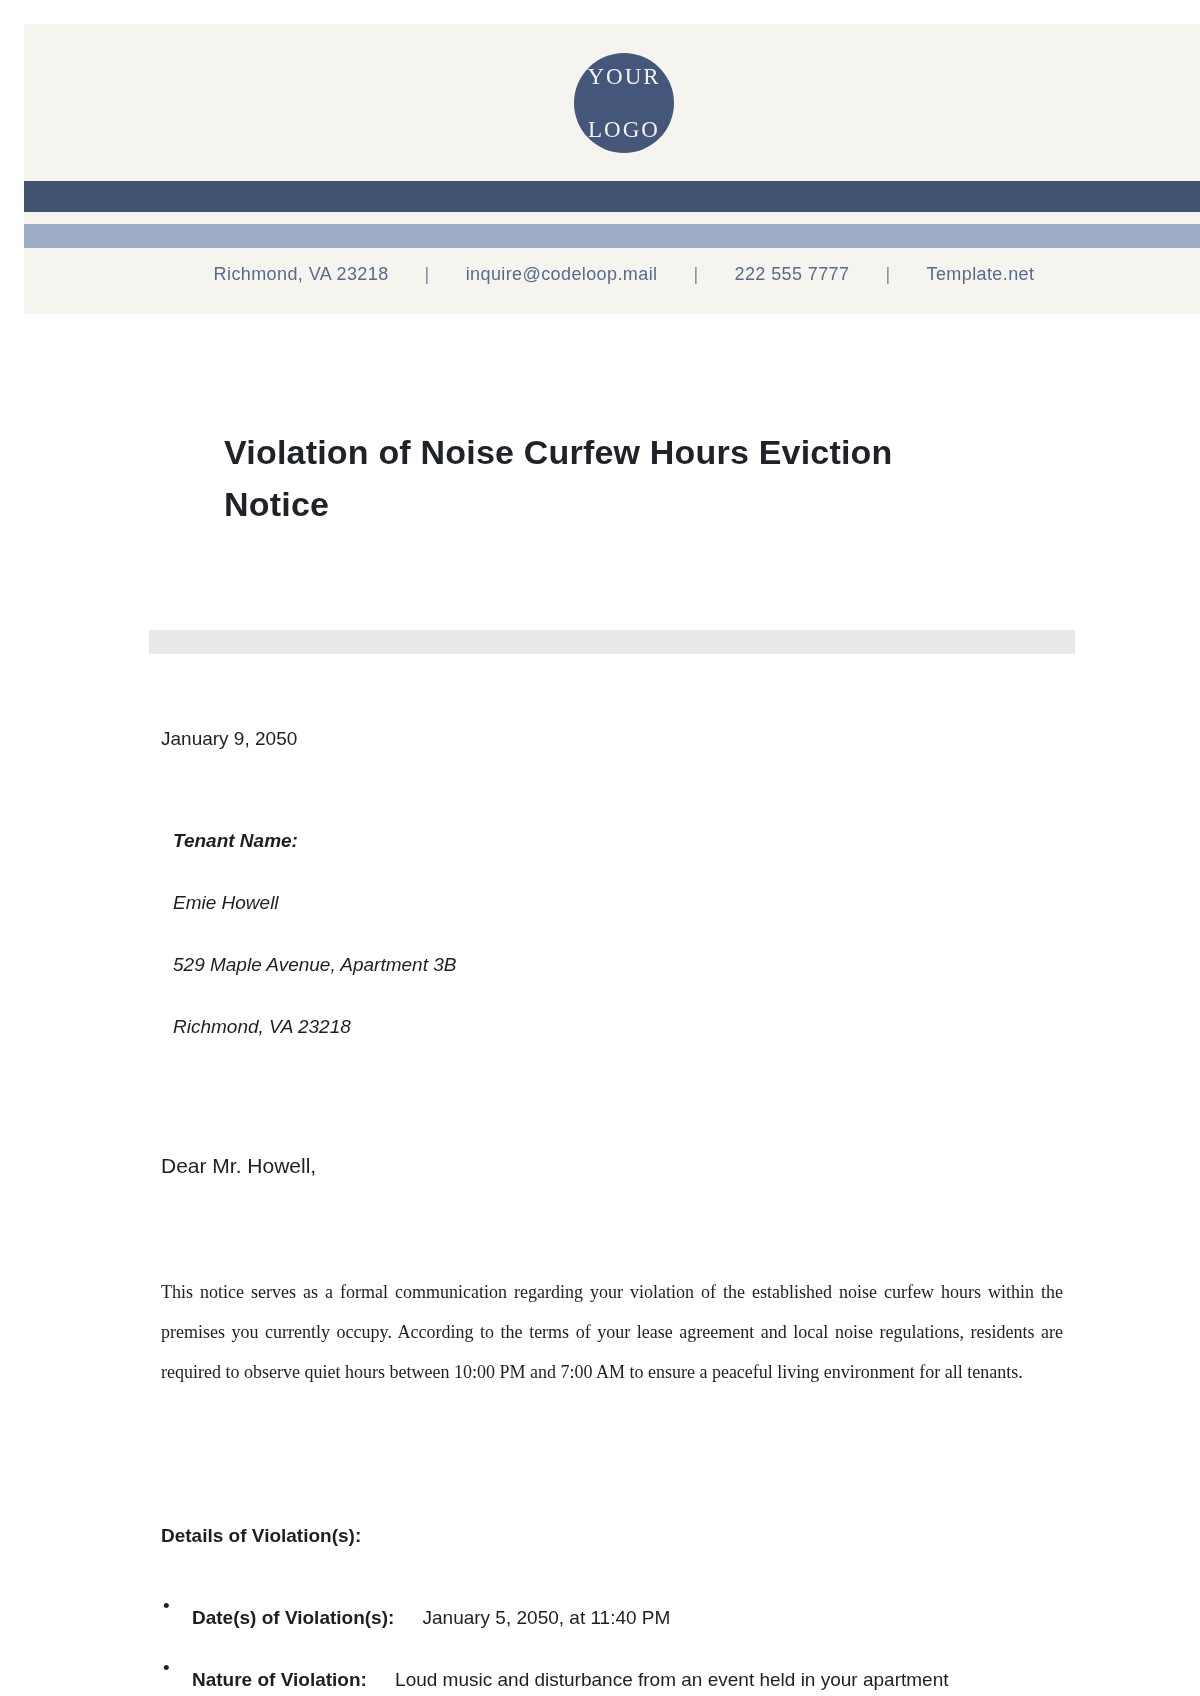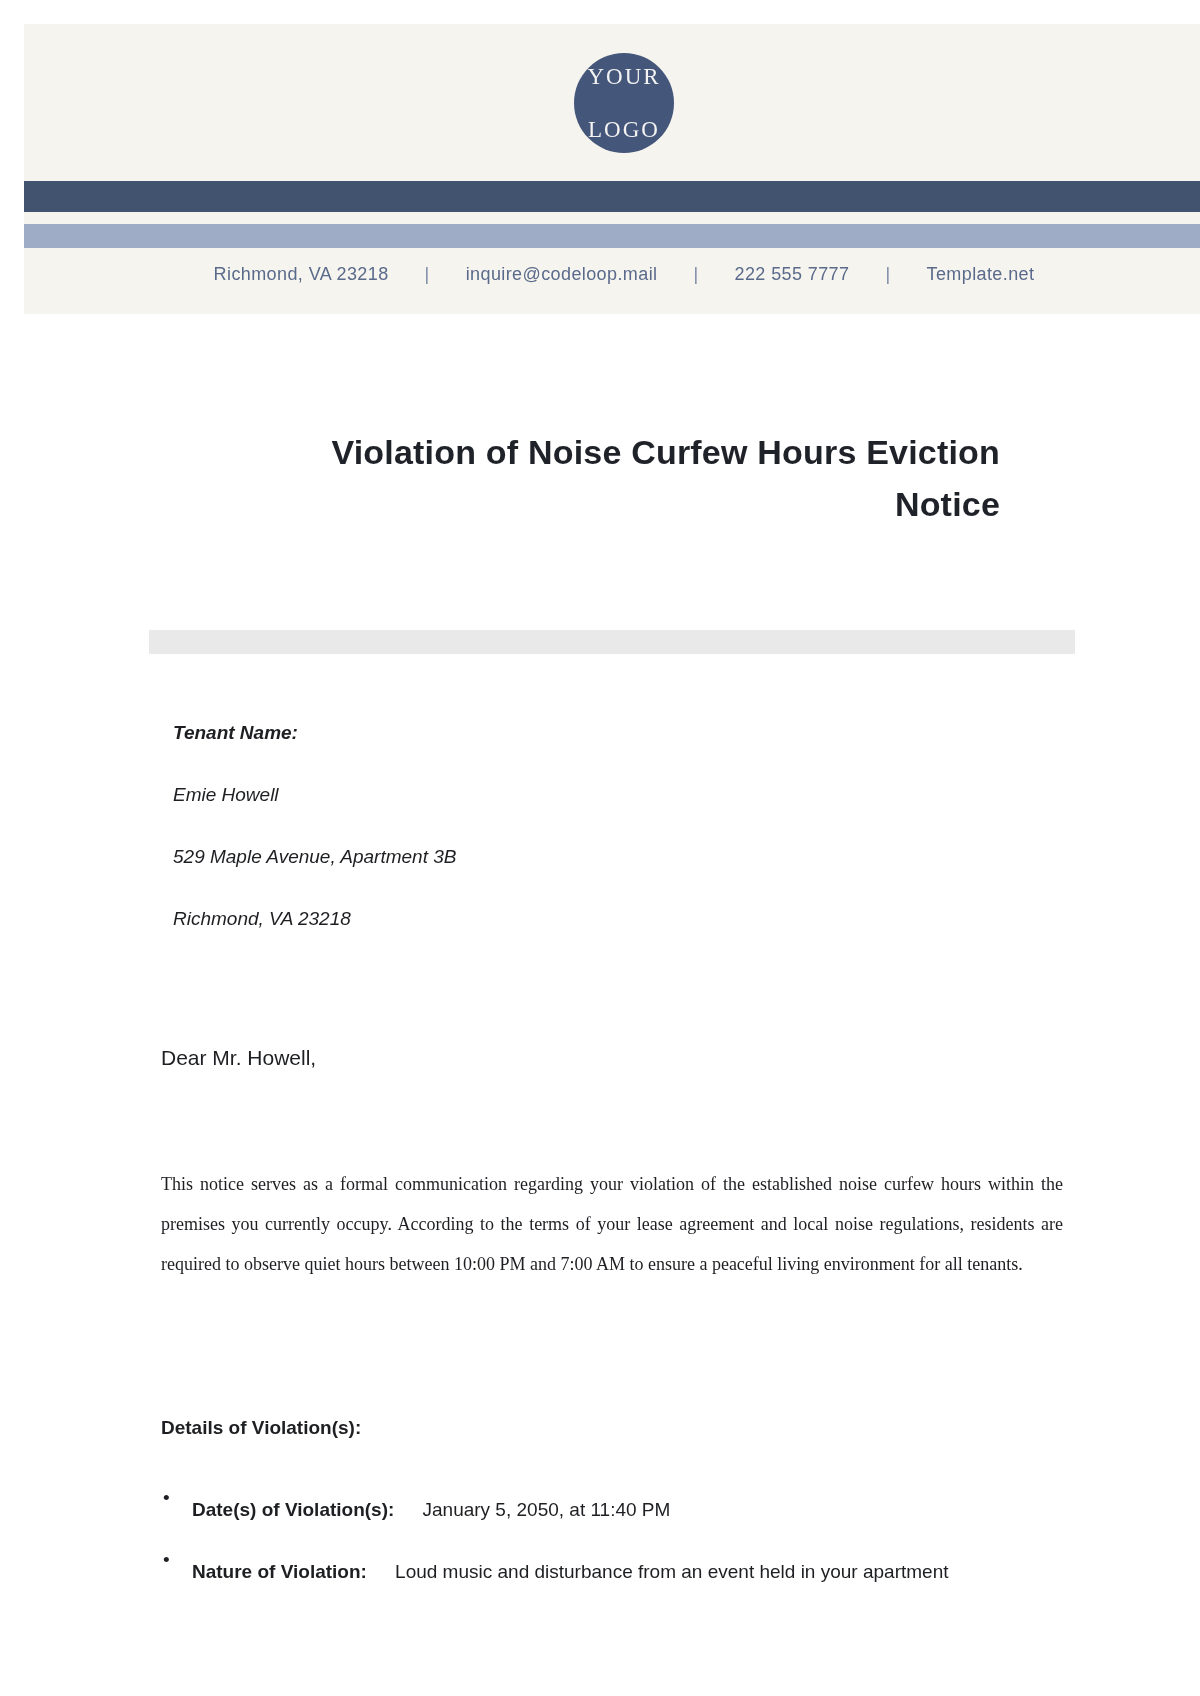--- a/index.html
+++ b/index.html
@@ -74,21 +74,21 @@
     color: #7b89a5;
   }
 
   
   .document {
     padding: 0 125px;
   }
   .doc-title {
     margin: 100px auto 0 auto;
     max-width: 800px;
-    text-align: right;
+    text-align: left;
     font-size: 34px;
     line-height: 52px;
     font-weight: 700;
     color: #1f2228;
     letter-spacing: 0.2px;
   }
   .divider {
     margin-top: 88px;
     height: 2px;
     background: #e9e9e9;
@@ -154,20 +154,21 @@
   <div class="contact-line">
     <span>Richmond, VA 23218</span><span class="sep">|</span><span>inquire@codeloop.mail</span><span class="sep">|</span><span>222 555 7777</span><span class="sep">|</span><span>Template.net</span>
   </div>
 </div>
 
 <div class="document">
   <h1 class="doc-title">Violation of Noise Curfew Hours Eviction Notice</h1>
 
   <div class="divider"></div>
 
+  <div class="date-line">January 9, 2050</div>
 
   <div class="recipient-block">
     <div class="label">Tenant Name:</div>
     <div>Emie Howell</div>
     <div>529 Maple Avenue, Apartment 3B</div>
     <div>Richmond, VA 23218</div>
   </div>
 
   <div class="salutation">Dear Mr. Howell,</div>
 

